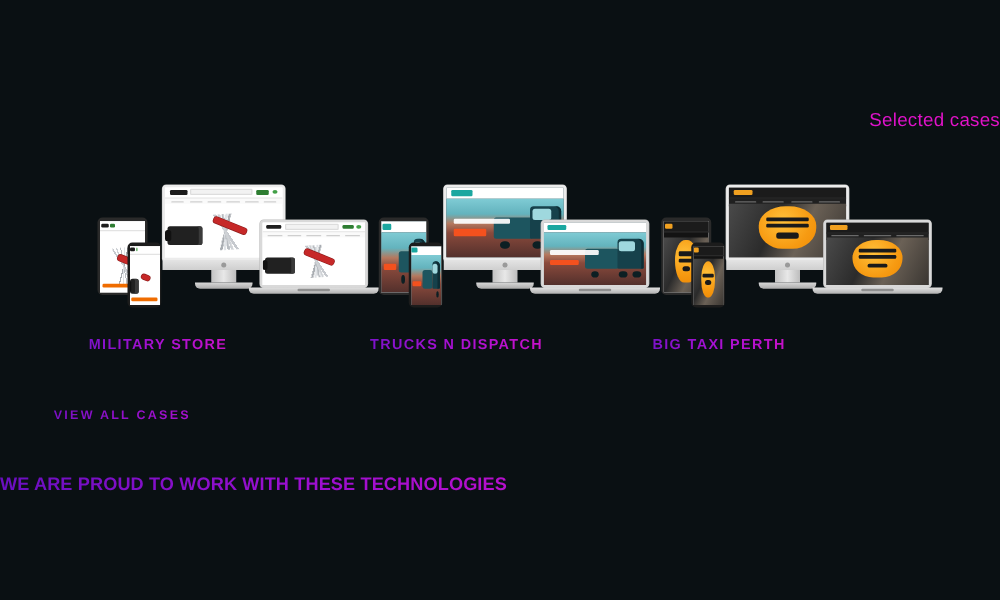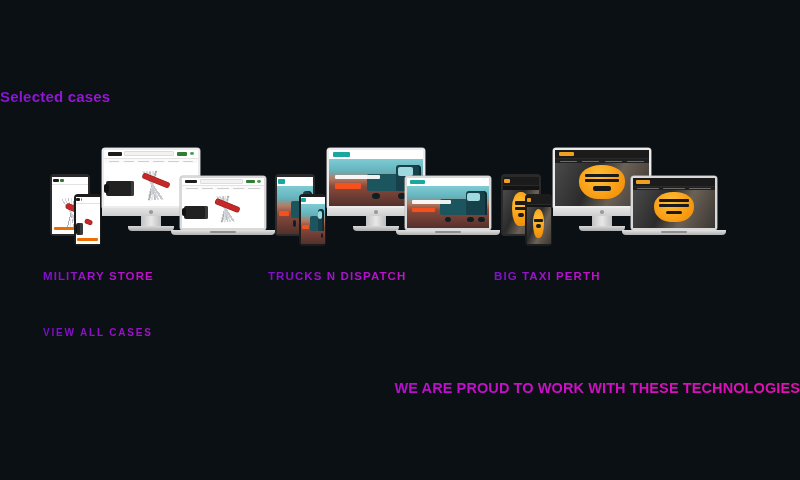--- a/index.html
+++ b/index.html
@@ -6,30 +6,30 @@
   body{
     width:800px;height:480px;overflow:hidden;
     background:#0a1013;
     font-family:"Liberation Sans", sans-serif;
     -webkit-font-smoothing:antialiased;
   }
   .page{position:relative;width:800px;height:480px;background:#0a1013;}
 
   
   .section-title{
-    position:absolute;top:88px;left:0;width:800px;text-align:left;
-    font-size:15px;font-weight:700;letter-spacing:.2px;
+    position:absolute;top:88px;left:0;width:800px;text-align:right;
+    font-size:15px;font-weight:400;letter-spacing:.2px;
     background:linear-gradient(90deg,#8a16d8 0%,#c312d6 45%,#e612c8 100%);
     -webkit-background-clip:text;background-clip:text;
     color:transparent;-webkit-text-fill-color:transparent;
   }
 
   
   .cases{position:absolute;top:144px;left:0;width:712px;height:150px;
-         display:flex;}
+         display:flex;padding-left:28px;}
   .case{position:relative;width:244px;margin-left:40px;}
   .case:nth-child(2){margin-left:0px;}
   .case:nth-child(3){margin-left:1px;}
 
   .case-media{position:relative;width:225px;height:110px;}
   .case-title{
     position:absolute;top:126px;left:3px;
     font-size:11.5px;font-weight:700;letter-spacing:1.1px;
     background:linear-gradient(90deg,#7d12c9 0%,#a911d2 50%,#c711c9 100%);
     -webkit-background-clip:text;background-clip:text;
@@ -150,21 +150,21 @@
     position:absolute;top:327px;left:43px;
     font-size:10px;font-weight:700;letter-spacing:1.8px;
     background:linear-gradient(90deg,#7a10c4 0%,#a810cf 100%);
     -webkit-background-clip:text;background-clip:text;
     color:transparent;-webkit-text-fill-color:transparent;
     cursor:pointer;
   }
 
   
   .tech-heading{
-    position:absolute;top:380px;left:0;width:800px;text-align:right;
+    position:absolute;top:380px;left:0;width:800px;text-align:left;
     font-size:14.5px;font-weight:700;letter-spacing:.1px;
     background:linear-gradient(90deg,#6a0fc0 0%,#9b0fd0 30%,#c60fcb 62%,#e60fb4 100%);
     -webkit-background-clip:text;background-clip:text;
     color:transparent;-webkit-text-fill-color:transparent;
   }
 </style>
 </head>
 <body>
 
 <div class="page">

